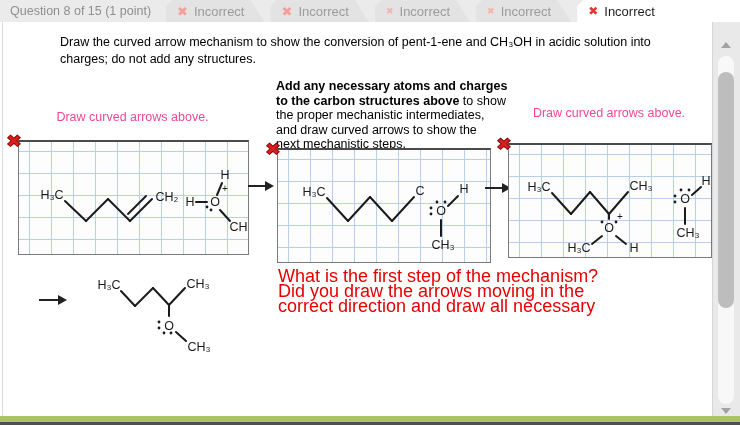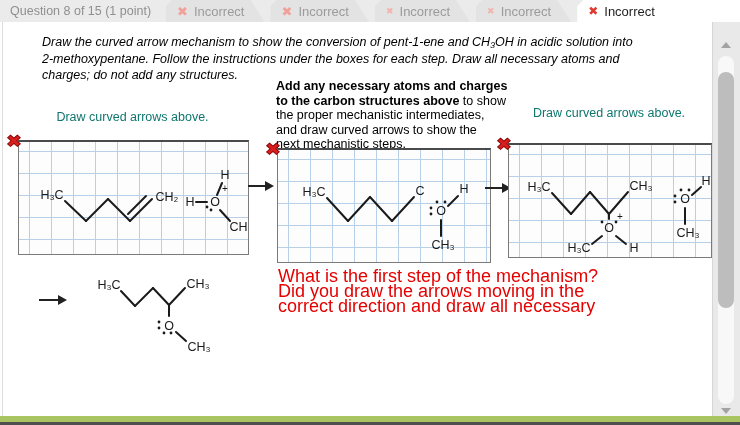--- a/index.html
+++ b/index.html
@@ -16,24 +16,24 @@
   .tab .tlabel{font-size:13px;color:#9b9b9b;white-space:nowrap;}
   .tab .xicon{font-weight:bold;margin-right:6px;line-height:1;}
   .xl{font-size:13px;color:#f1a19a;}
   .xs{font-size:9px;color:#f3b3ac;}
   .xa{font-size:12px;color:#e0392e;}
   .tab.active{background:#ffffff;}
   .tab.active .tlabel{color:#1f1f1f;}
 
   
   .qline{position:relative;font-size:12.5px;line-height:16.5px;color:#000;white-space:nowrap;}
-  #question{position:absolute;left:42px;top:34px;font-style:italic;}
+  #question{position:absolute;left:60px;top:34px;}
   #midtext{position:absolute;left:276px;top:79px;font-size:12.5px;line-height:14.6px;color:#000;}
   #midtext .b{font-weight:bold;}
-  .boxlabel{position:absolute;font-size:12.5px;color:#0f766e;text-align:center;white-space:nowrap;}
+  .boxlabel{position:absolute;font-size:12.5px;color:#ec4899;text-align:center;white-space:nowrap;}
   #label1{left:18px;width:229px;top:110px;}
   #label3{left:508px;width:202px;top:106px;}
   #feedback{position:absolute;left:278px;top:269px;font-size:18px;line-height:15px;color:#e60000;}
 
   
   .gridbox{position:absolute;background:#fdfdfd;border:1px solid #7a7a7a;border-top:2px solid #4a4a4a;
     background-image:linear-gradient(#b7d0e8 1px,transparent 1px),
                      linear-gradient(90deg,#b7d0e8 1px,transparent 1px);
     background-size:22px 22px;background-position:10px 9px;}
   #box1{left:18px;top:140px;width:229px;height:112px;}
@@ -92,21 +92,20 @@
         <span class="xicon xa">✖</span>
         <span class="tlabel">Incorrect</span>
       </div>
     </div>
   </div>
 
   <div id="leftline"></div>
 
   <div id="question">
     <div class="qline">Draw the curved arrow mechanism to show the conversion of pent-1-ene and CH₃OH in acidic solution into</div>
-    <div class="qline">2-methoxypentane. Follow the instructions under the boxes for each step. Draw all necessary atoms and</div>
     <div class="qline">charges; do not add any structures.</div>
   </div>
 
   <div id="midtext">
     <div><span class="b">Add any necessary atoms and charges</span><span></span></div>
     <div><span class="b">to the carbon structures above</span><span> to show</span></div>
     <div><span class="b"></span><span>the proper mechanistic intermediates,</span></div>
     <div><span class="b"></span><span>and draw curved arrows to show the</span></div>
     <div><span class="b"></span><span>next mechanistic steps.</span></div>
   </div>

